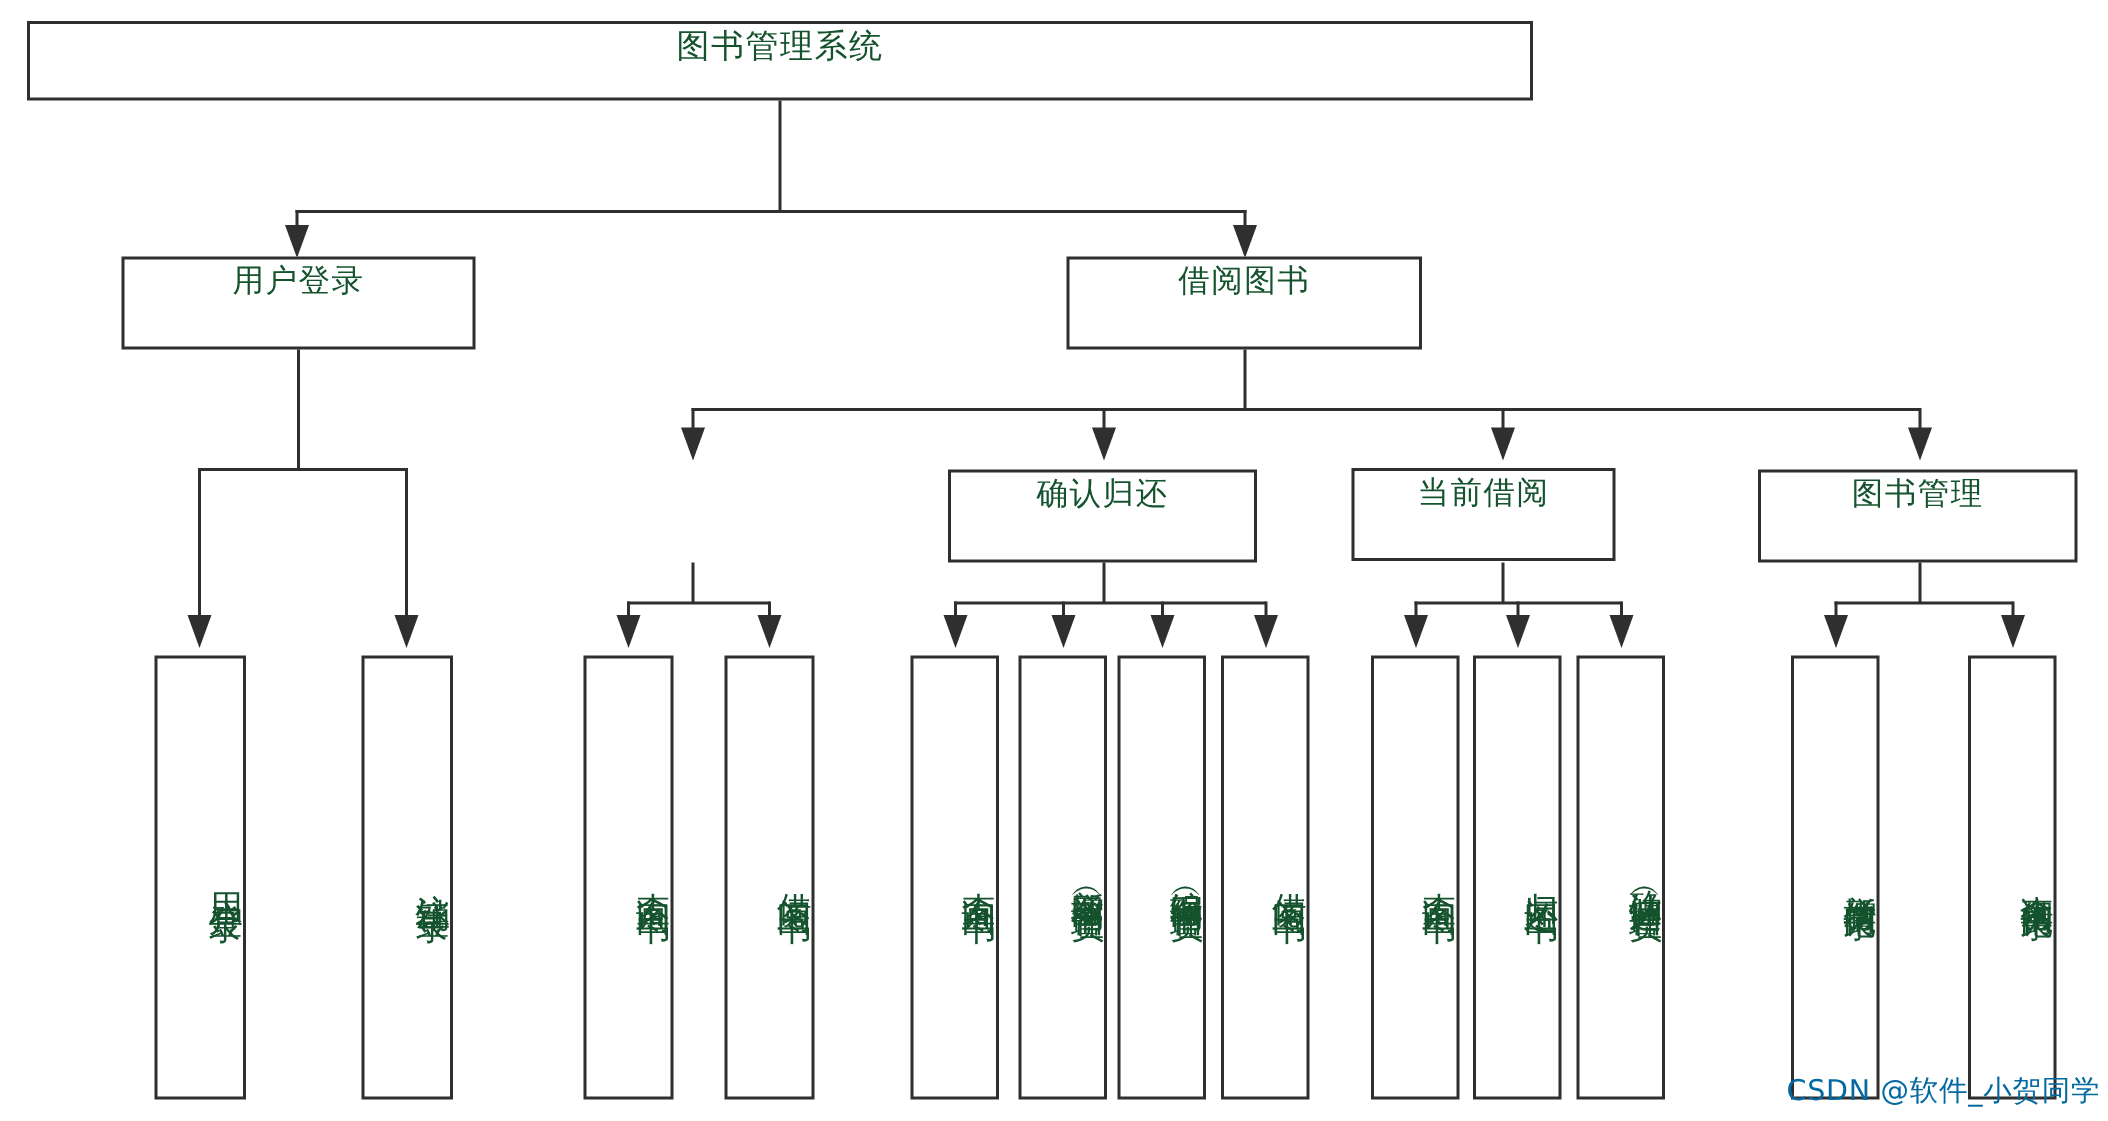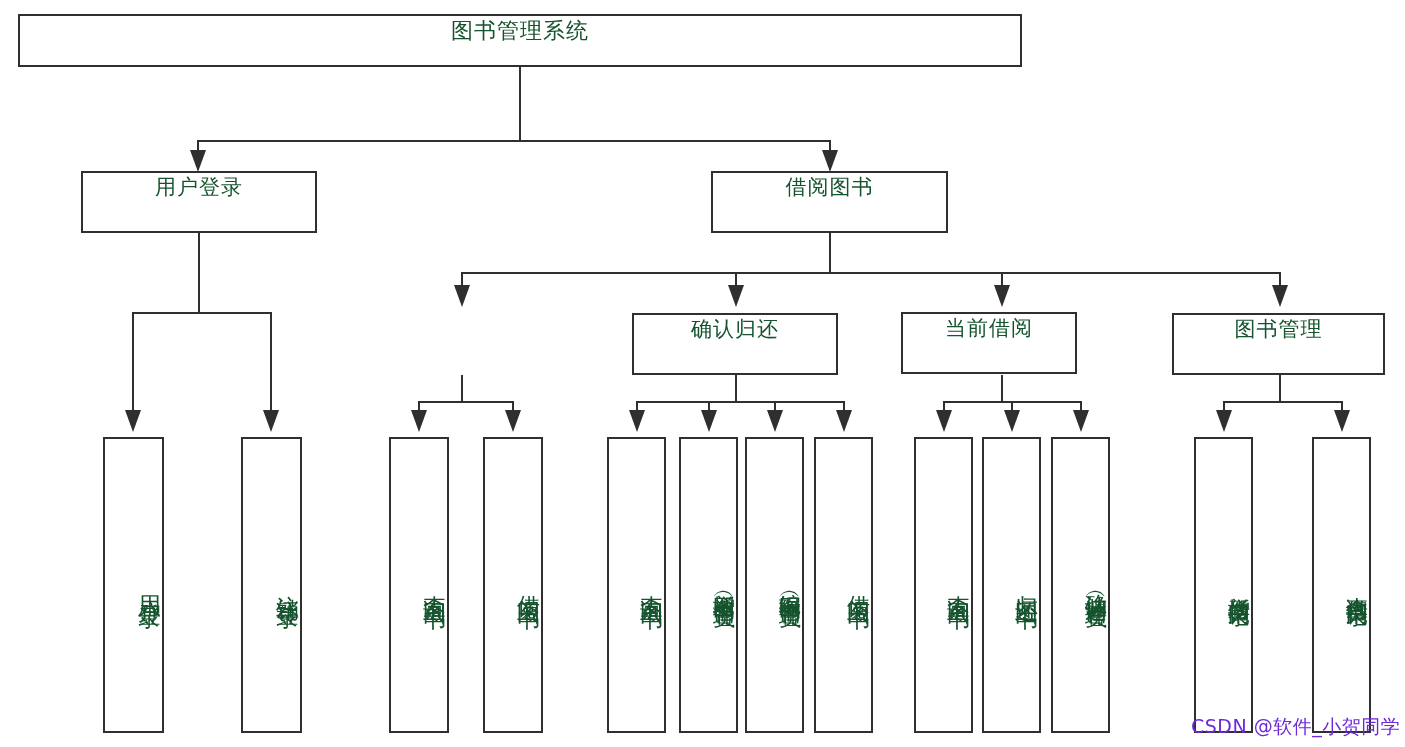--- a/index.html
+++ b/index.html
@@ -56,21 +56,21 @@
   .arrow {
     position: absolute;
     width: 0;
     height: 0;
     border-left: 8px solid transparent;
     border-right: 8px solid transparent;
     border-top: 22px solid #2f2f2f;
   }
   .watermark {
     position: absolute;
-    color: #6d28d9;
+    color: #0369a1;
     font-size: 19px;
     white-space: nowrap;
     letter-spacing: 0.5px;
     user-select: none;
   }
 </style>
 </head>
 <body>
 
 <div id="canvas">

